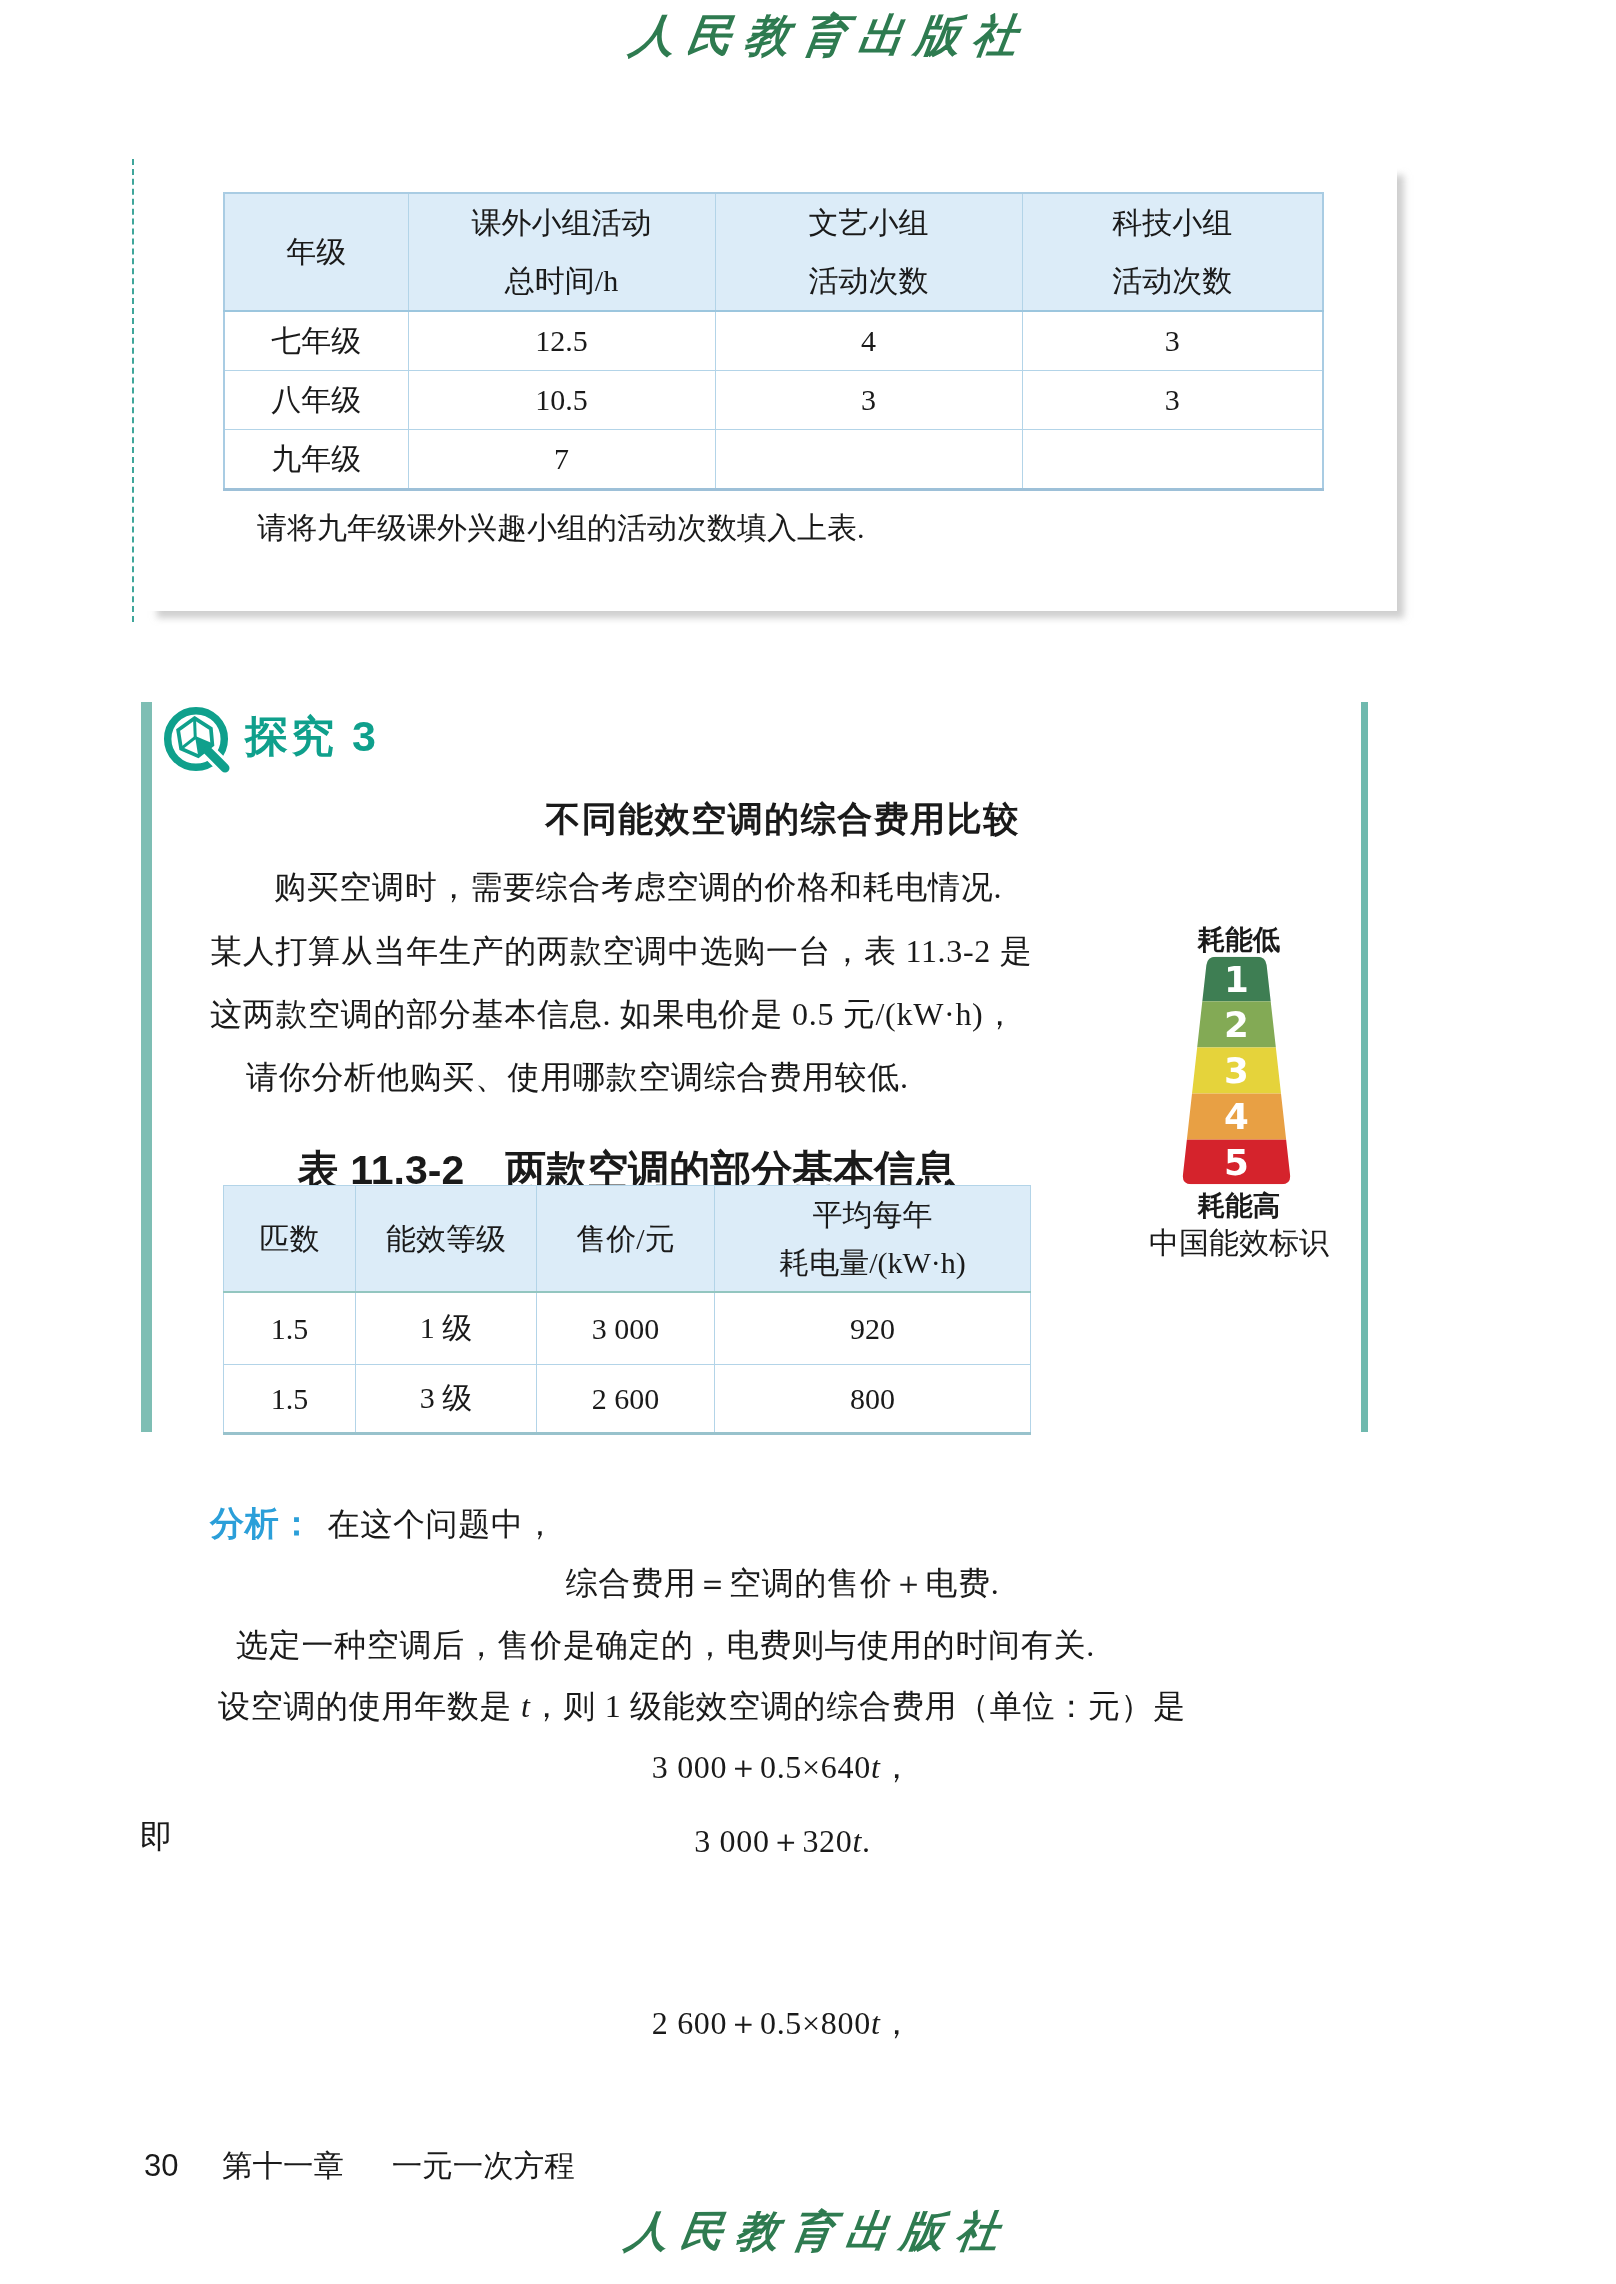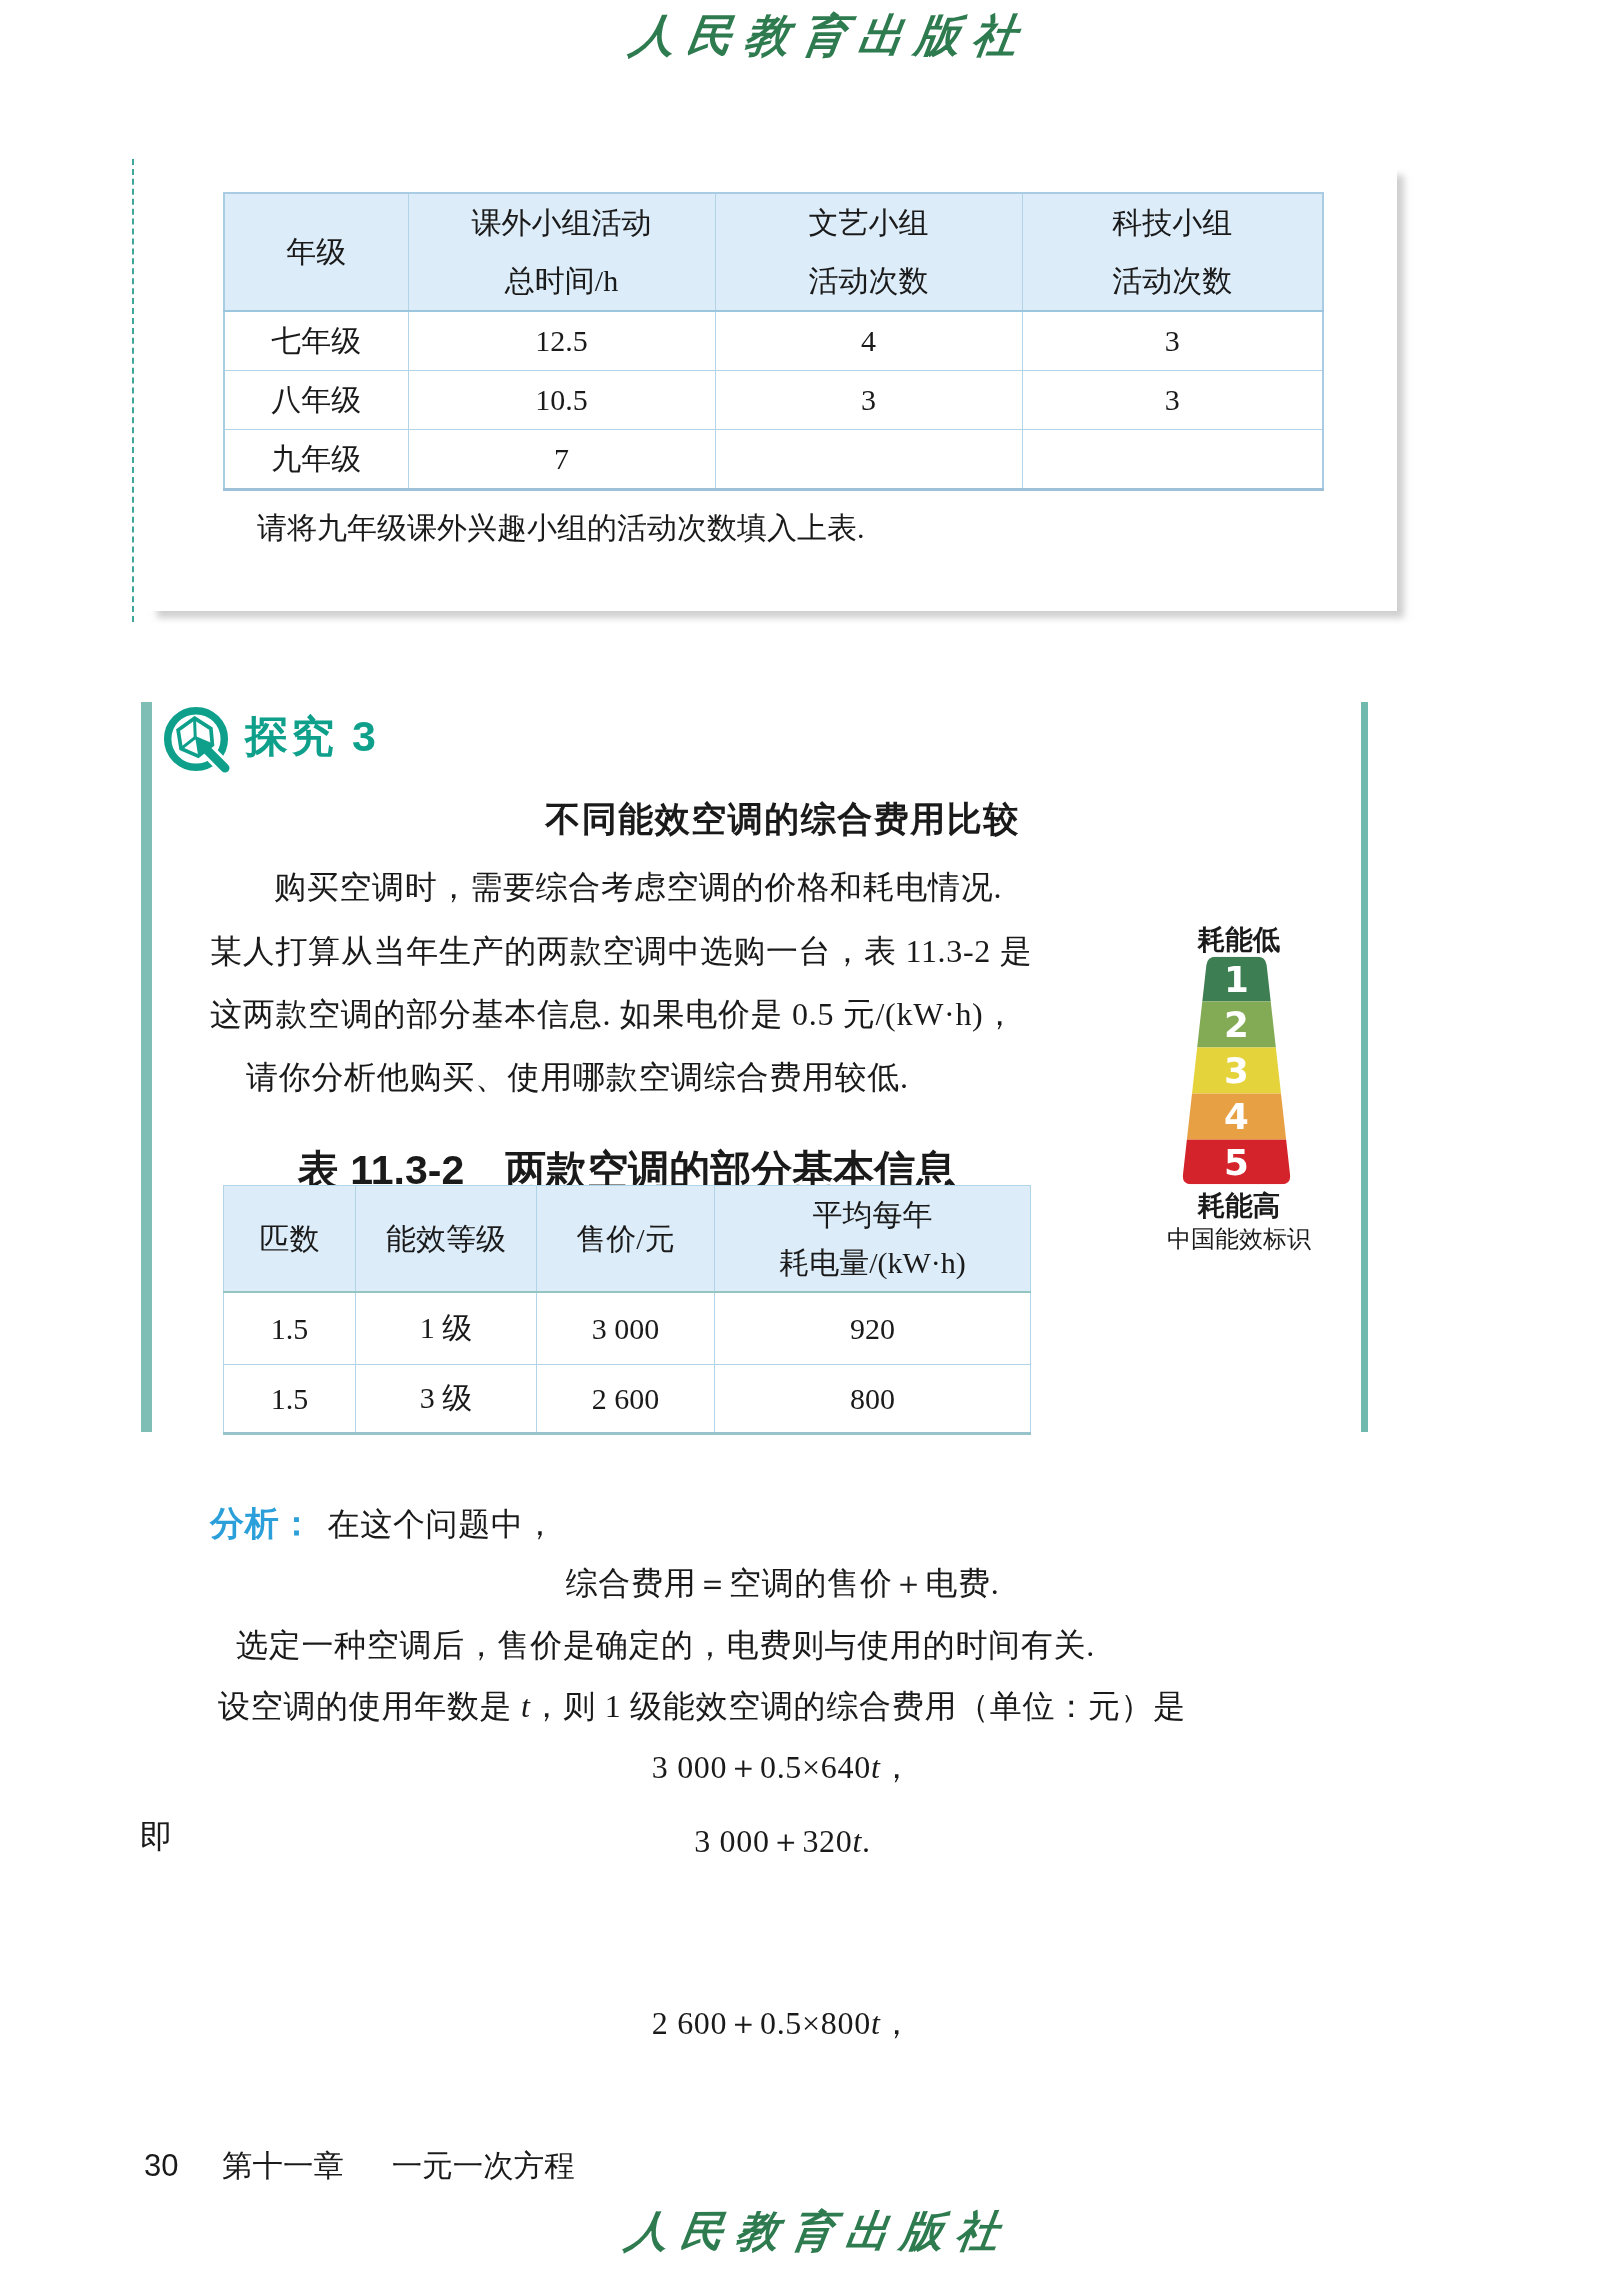--- a/index.html
+++ b/index.html
@@ -51,21 +51,21 @@
   .p3{left:210px;top:993px;}
   .p4{left:210px;top:1056px;margin-left:36px;}
   .t2caption{left:223px;top:1143px;width:808px;text-align:center;font-size:41px;font-weight:bold;
              font-family:"Liberation Sans","DejaVu Sans",sans-serif;}
 
   
   .el-text{left:1157px;width:164px;text-align:center;font-size:27.5px;font-weight:bold;
            font-family:"Liberation Sans","DejaVu Sans",sans-serif;}
   .el-top{top:922px;}
   .el-bottom{top:1188px;}
-  .el-caption{left:1140px;top:1223px;width:198px;text-align:center;font-size:24px;
+  .el-caption{left:1140px;top:1223px;width:198px;text-align:center;font-size:30px;
               font-family:Liberation Serif, serif;}
   .el-svg{left:1177px;top:955px;}
 
   
   .an{font-size:32px;letter-spacing:0.7px;}
   .an-label{color:#2B9FD9;font-weight:bold;font-size:34px;
             font-family:"Liberation Sans","DejaVu Sans",sans-serif;margin-right:13.4px;}
   .an1{left:210px;top:1501px;}
   .anf{left:208px;width:1149px;text-align:center;}
   .anf1{top:1562px;}

